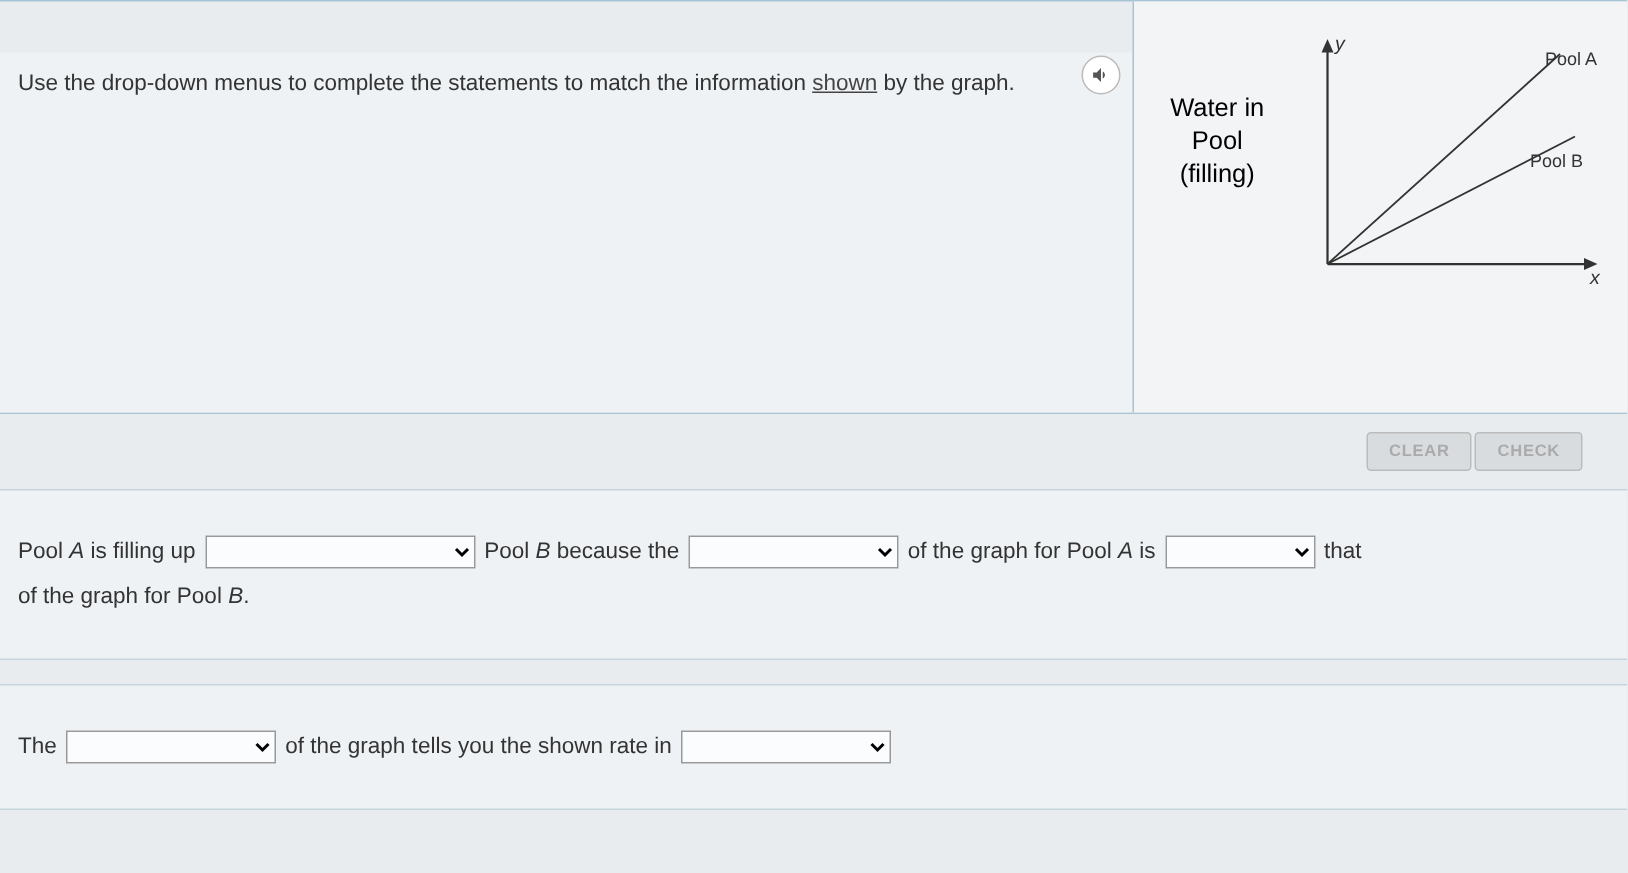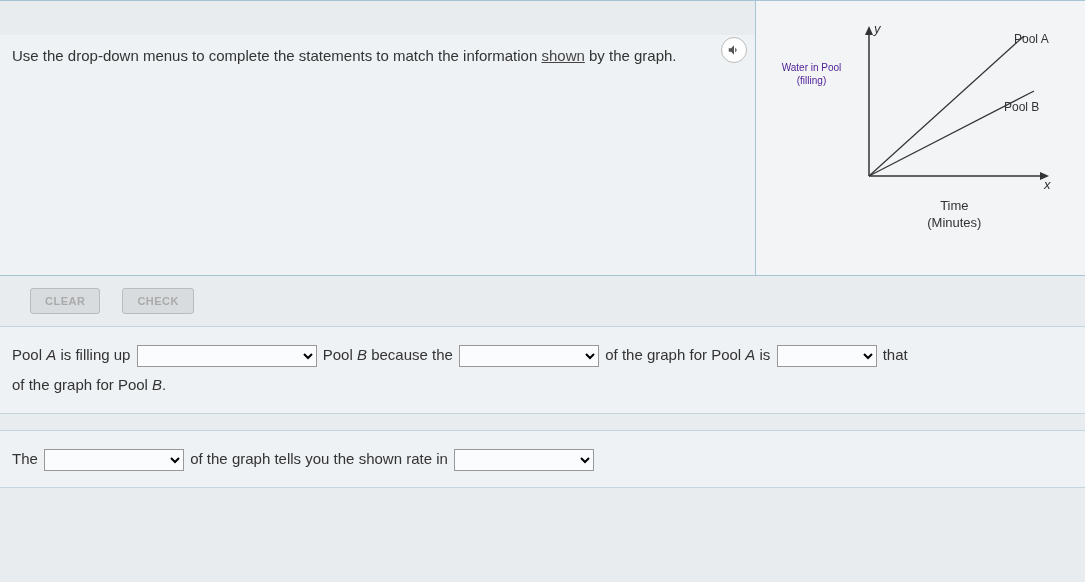--- a/index.html
+++ b/index.html
@@ -62,22 +62,22 @@
       position: relative;
       display: flex;
       align-items: flex-start;
       justify-content: center;
     }
     .graph-container {
       display: flex;
       align-items: flex-start;
     }
     .y-label {
-      font-size: 10px;
-      color: #4c1d95;
+      font-size: 17px;
+      color: #000000;
       text-align: center;
       margin-right: 8px;
       margin-top: 40px;
       line-height: 1.3;
     }
     .chart-area {
       position: relative;
     }
     .chart-svg {
       display: block;
@@ -93,39 +93,40 @@
     }
     .x-label {
       text-align: center;
       font-size: 13px;
       color: #333;
       margin-top: 2px;
       line-height: 1.3;
     }
     .buttons-row {
       display: flex;
+      justify-content: flex-end;
       padding: 12px 30px;
-      gap: 22px;
+      gap: 2px;
     }
     .action-btn {
       background: #d8dcdf;
       border: 1px solid #bbb;
       color: #aaa;
       font-size: 11px;
       font-weight: bold;
       padding: 6px 14px;
       border-radius: 3px;
       cursor: pointer;
       letter-spacing: 0.5px;
     }
     .answer-row {
       background: #eef2f4;
       border-top: 1px solid #c5d5dd;
       border-bottom: 1px solid #c5d5dd;
-      padding: 13px 12px;
+      padding: 26px 12px;
       margin-bottom: 16px;
       font-size: 15px;
       color: #333;
       line-height: 2;
     }
     .answer-row select {
       background: #fafcfd;
       border: 1px solid #999;
       font-size: 14px;
       height: 22px;
@@ -168,24 +169,20 @@
 
           <line x1="20" y1="155" x2="175" y2="15" stroke="#333" stroke-width="1.2"></line>
 
           <line x1="20" y1="155" x2="185" y2="70" stroke="#333" stroke-width="1.2"></line>
 
           <text x="25" y="12" class="axis-label">y</text>
           <text x="195" y="168" class="axis-label">x</text>
           <text x="165" y="22" class="line-label">Pool A</text>
           <text x="155" y="90" class="line-label">Pool B</text>
         </svg>
-        <div class="x-label">
-          <span>Time</span><br>
-          <span>(Minutes)</span>
-        </div>
       </div>
     </div>
   </div>
 </div>
 
 <div class="buttons-row">
   <button class="action-btn">CLEAR</button>
   <button class="action-btn">CHECK</button>
 </div>
 

